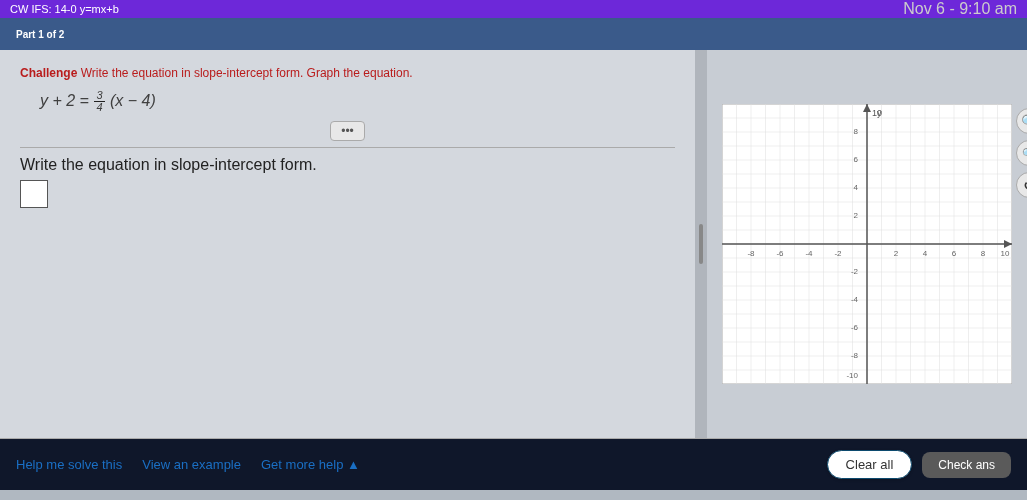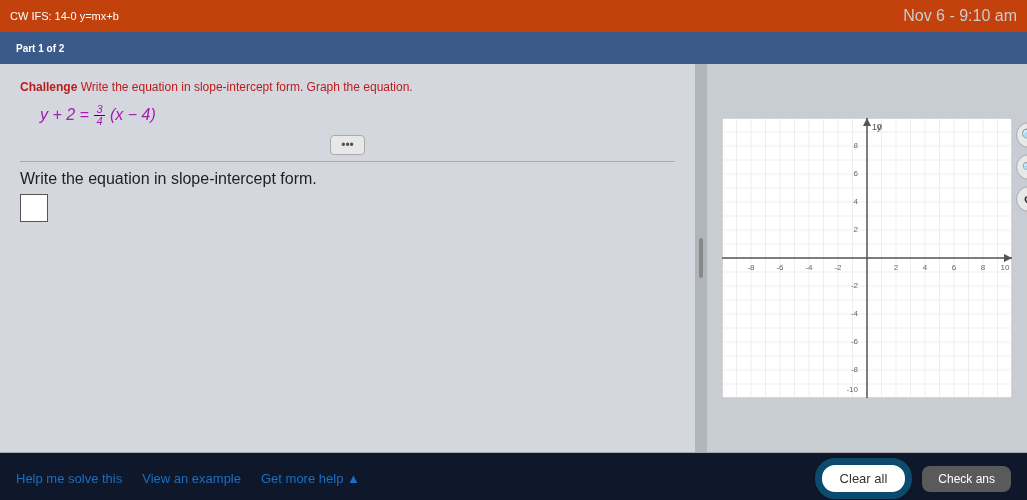--- a/index.html
+++ b/index.html
@@ -6,22 +6,22 @@
     body {
       font-family: Arial, sans-serif;
       background: #b0b8c1;
       width: 1027px;
       height: 500px;
       overflow: hidden;
       position: relative;
     }
 
     .top-bar {
-      background: #c2410c;
-      height: 32px;
+      background: #6d28d9;
+      height: 18px;
       display: flex;
       align-items: center;
       padding: 0 10px;
       color: white;
       font-size: 11px;
       justify-content: space-between;
     }
 
     .part-bar {
       background: #3a5a8a;
@@ -52,21 +52,21 @@
       color: #b91c1c;
       margin-bottom: 10px;
     }
 
     .challenge-text .challenge-label {
       font-weight: bold;
     }
 
     .equation-main {
       font-size: 16px;
-      color: #a21caf;
+      color: #404040;
       margin: 10px 0 8px 20px;
       font-style: italic;
     }
 
     .equation-main .frac {
       display: inline-flex;
       flex-direction: column;
       align-items: center;
       vertical-align: middle;
       font-size: 13px;
@@ -212,21 +212,21 @@
     }
 
     .bottom-right {
       display: flex;
       gap: 10px;
       align-items: center;
     }
 
     .clear-all-btn {
       background: white;
-      border: 7px solid #0c4a6e;
+      border: 1px solid #0c4a6e;
       border-radius: 20px;
       padding: 6px 18px;
       font-size: 13px;
       cursor: pointer;
       color: #333;
       box-shadow: 0 1px 3px rgba(0,0,0,0.2);
     }
 
     .check-answer-btn {
       background: #5a5a5a;

